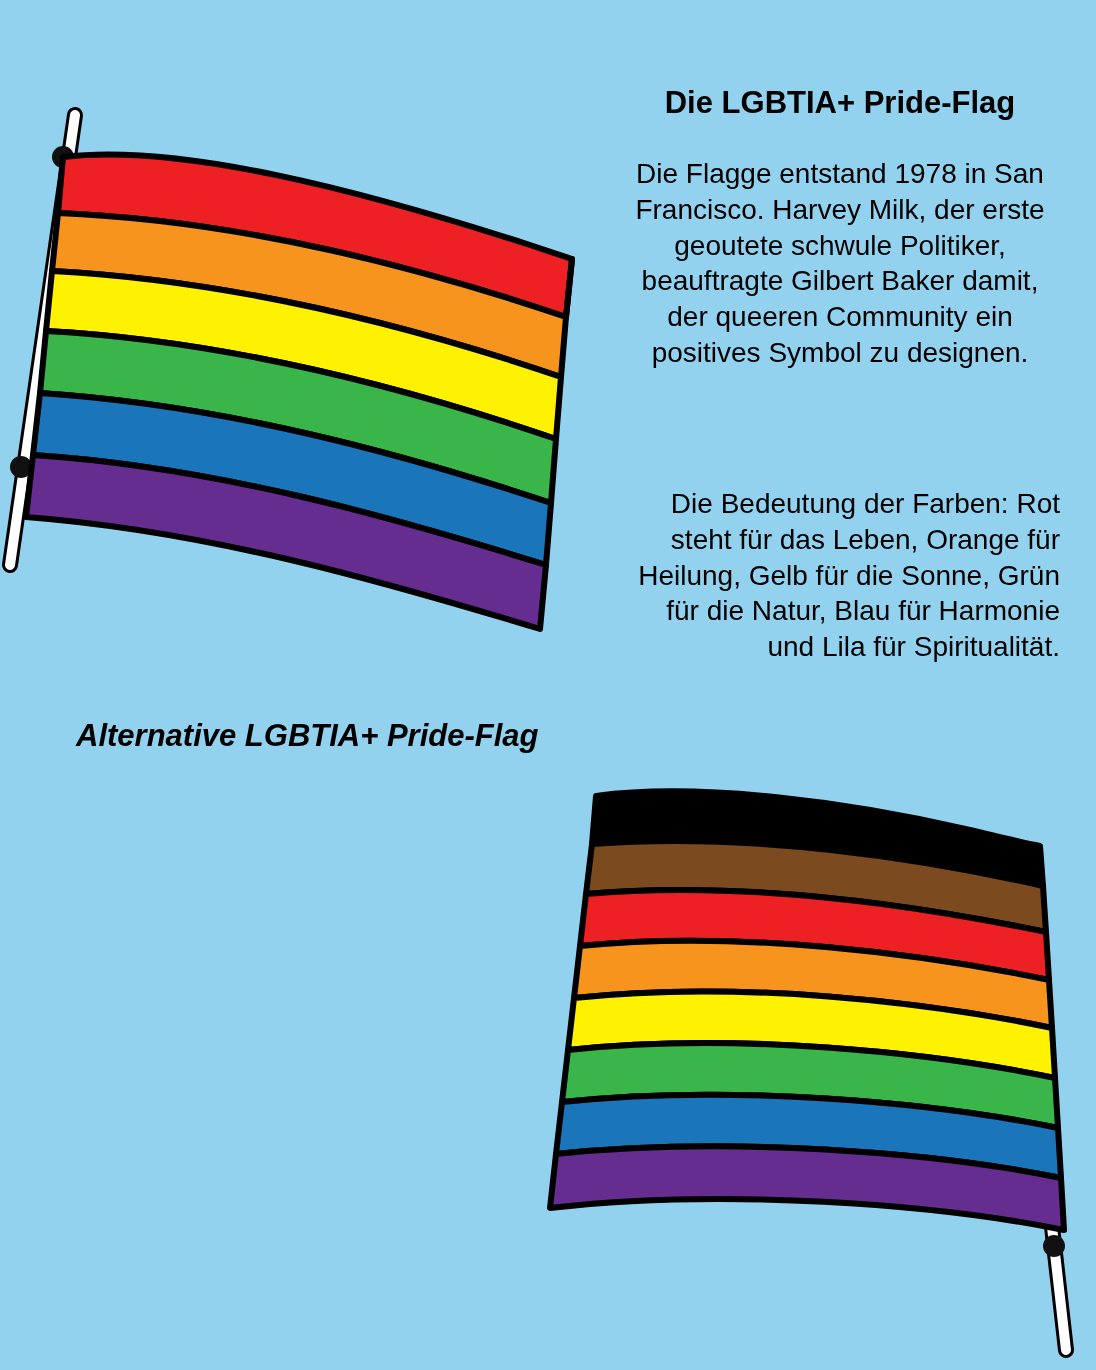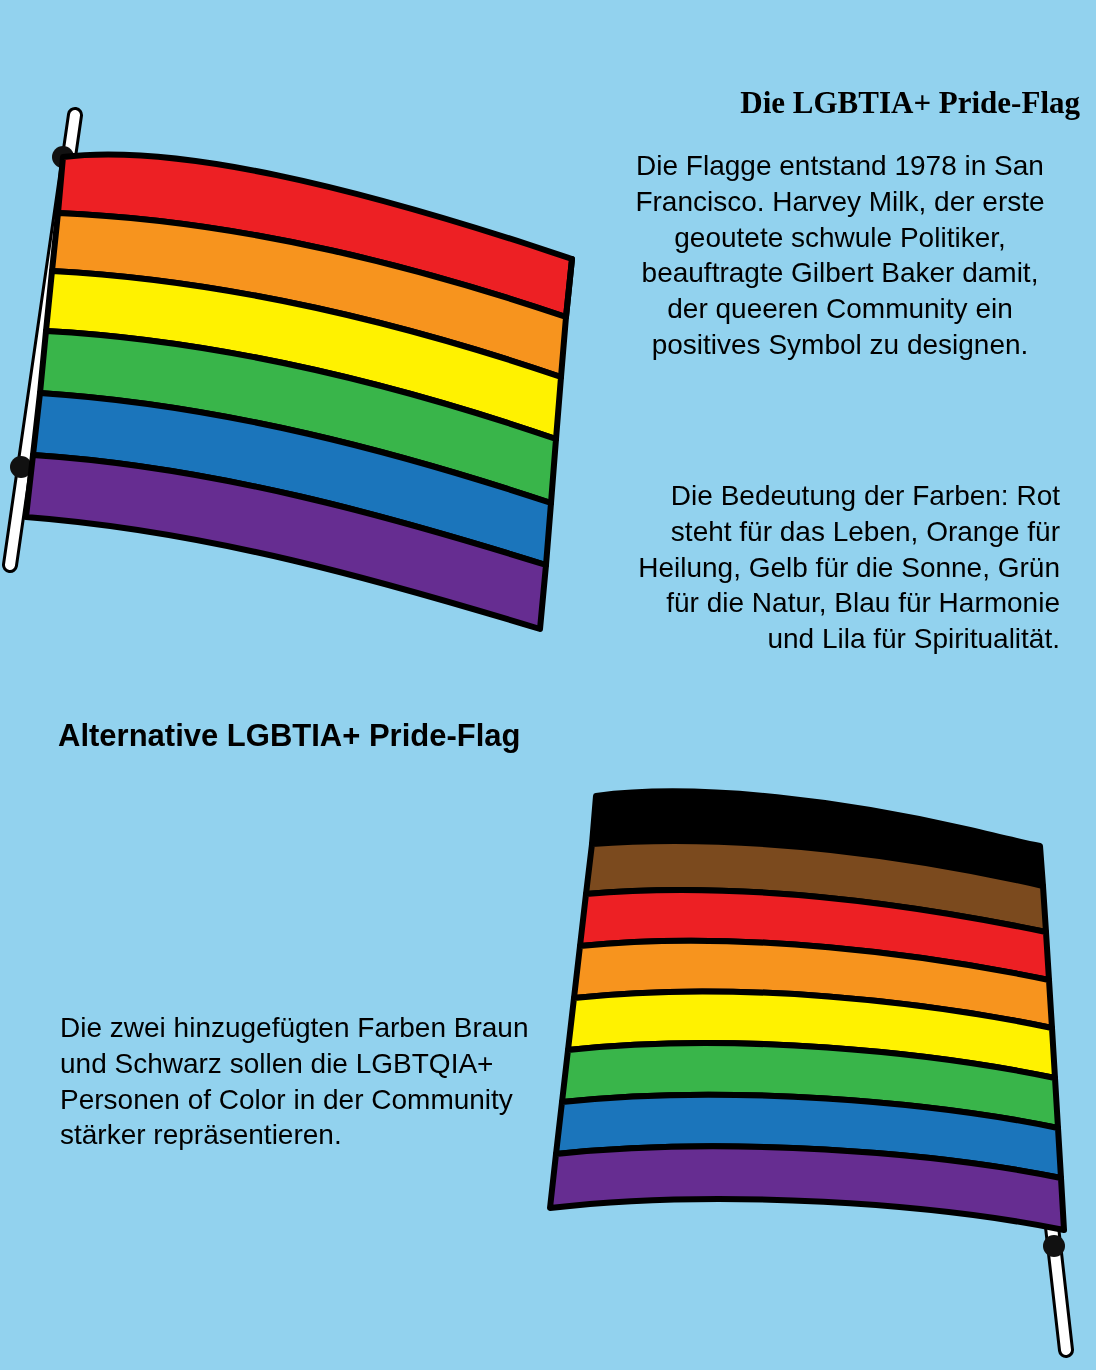--- a/index.html
+++ b/index.html
@@ -25,51 +25,52 @@
     position: absolute;
     font-weight: bold;
     color: #000;
     line-height: 1.15;
   }
   .body-text {
     position: absolute;
     color: #000;
     line-height: 1.28;
     white-space: pre-line;
+    margin-top: 8px;
   }
 
   #title-1 {
     left: 600px;
     top: 85px;
     width: 480px;
-    text-align: right;
+    text-align: center;
     font-size: 31px;
-    font-family: Liberation Serif, serif;
   }
   #para-1 {
     left: 620px;
     top: 148px;
     width: 440px;
     text-align: center;
     font-size: 28px;
   }
   #para-2 {
     left: 620px;
     top: 478px;
     width: 440px;
     text-align: right;
     font-size: 28px;
   }
 
   #title-2 {
-    left: 58px;
+    left: 76px;
     top: 718px;
     width: 620px;
     text-align: left;
     font-size: 31px;
+    font-style: italic;
   }
   #para-3 {
     left: 60px;
     top: 780px;
     width: 470px;
     text-align: left;
     font-size: 28px;
   }
   #para-4 {
     left: 60px;
@@ -130,21 +131,20 @@
 
   <div class="heading" id="title-1">Die LGBTIA+ Pride-Flag</div>
 
   <div class="body-text" id="para-1">Die Flagge entstand 1978 in San Francisco. Harvey Milk, der erste geoutete schwule Politiker, beauftragte Gilbert Baker damit, der queeren Community ein positives Symbol zu designen.</div>
 
   <div class="body-text" id="para-2">Die Bedeutung der Farben: Rot steht für das Leben, Orange für Heilung, Gelb für die Sonne, Grün für die Natur, Blau für Harmonie und Lila für Spiritualität.</div>
 
   <div class="heading" id="title-2">Alternative LGBTIA+ Pride-Flag</div>
 
 
-  <div class="body-text" id="para-4">Die zwei hinzugefügten Farben Braun und Schwarz sollen die LGBTQIA+ Personen of Color in der Community stärker repräsentieren.</div>
 
   <div class="flag-illustration" id="flag-2">
     <svg viewBox="0 0 596 600" width="596" height="600" xmlns="http://www.w3.org/2000/svg">
 
       <g>
         <line x1="516" y1="150" x2="566" y2="590" stroke="#000" stroke-width="16" stroke-linecap="round"></line>
         <line x1="516" y1="150" x2="566" y2="590" stroke="#ffffff" stroke-width="10" stroke-linecap="round"></line>
         <circle cx="533" cy="305" r="11" fill="#111"></circle>
         <circle cx="554" cy="486" r="11" fill="#111"></circle>
       </g>

